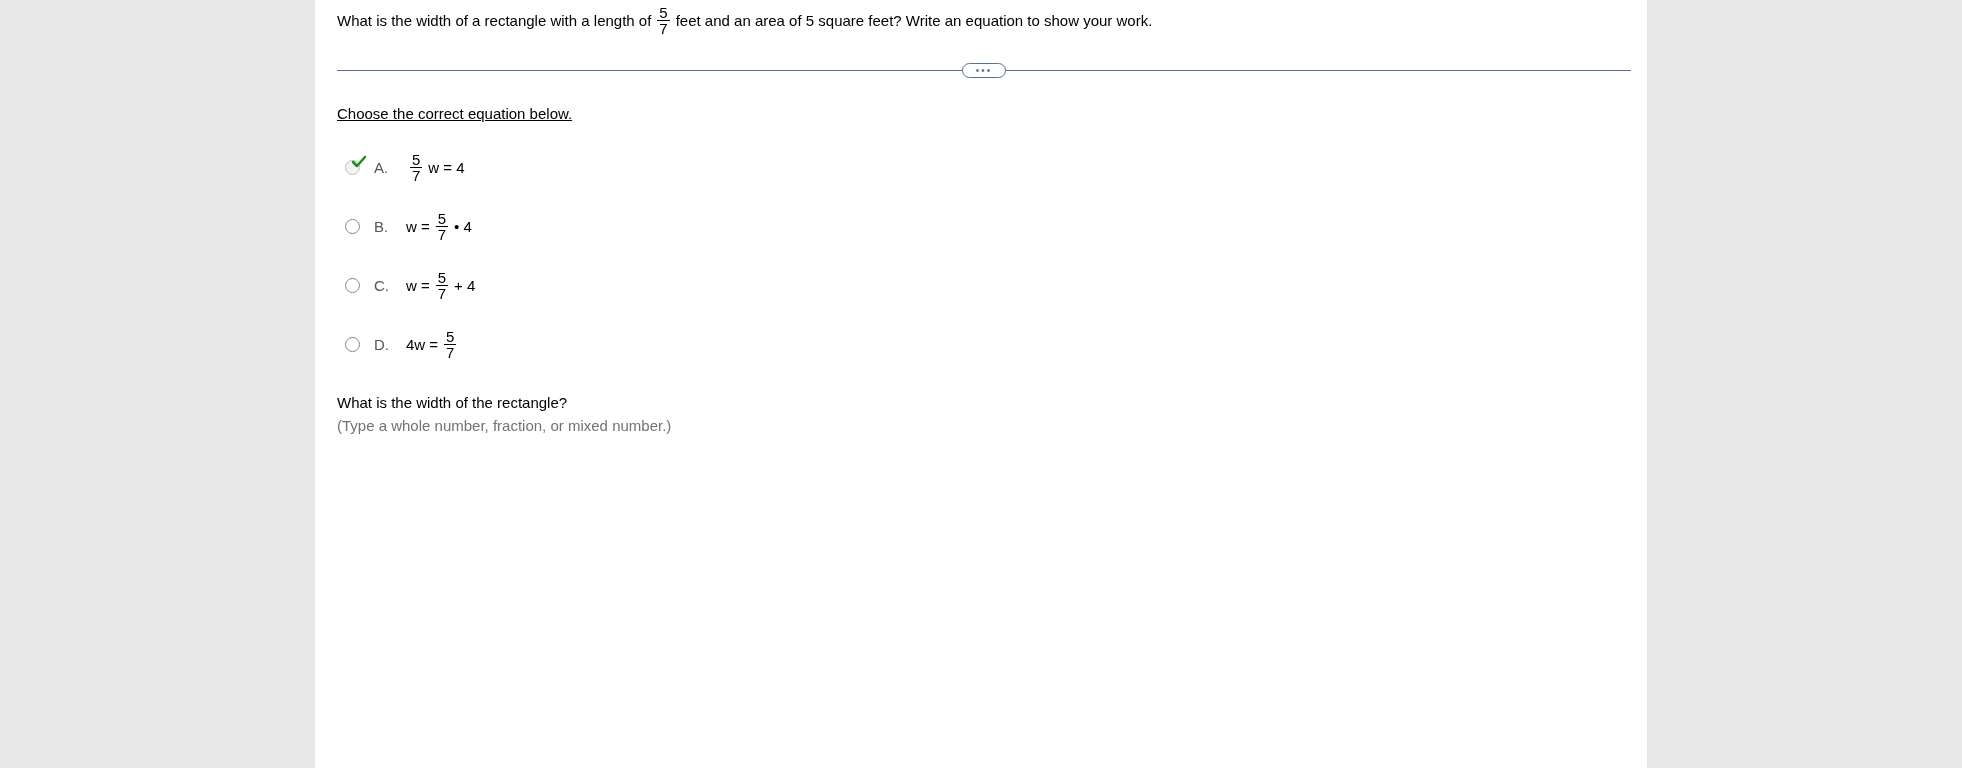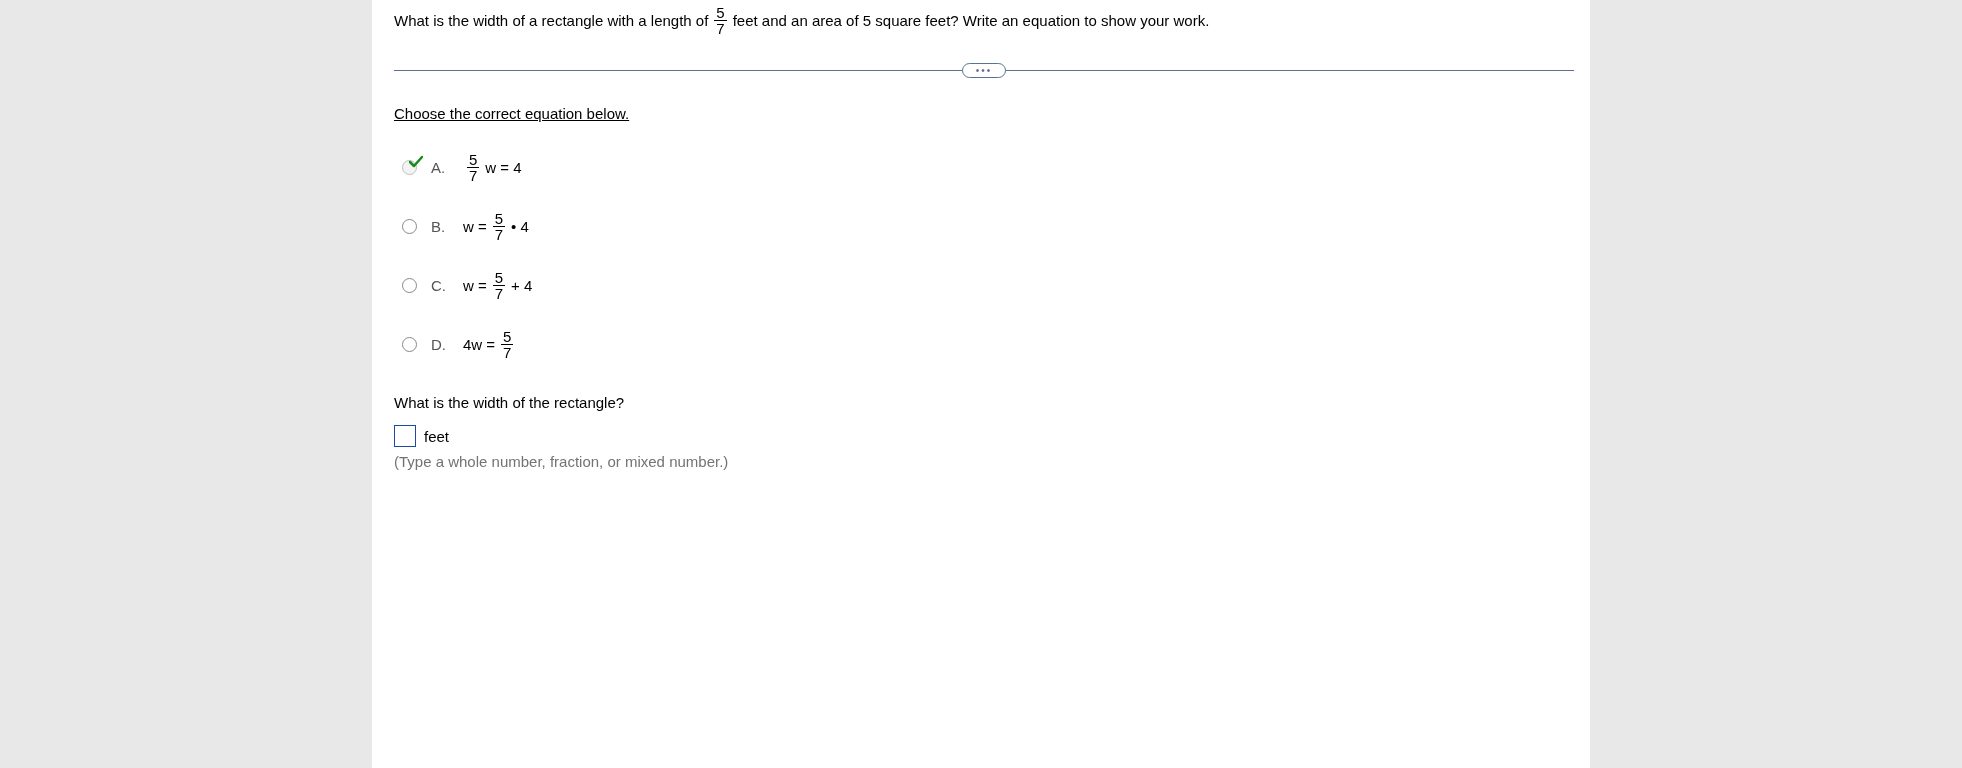--- a/index.html
+++ b/index.html
@@ -8,21 +8,21 @@
       font-size: 15px;
       color: #000;
       background: #e8e8e8;
       width: 1962px;
       height: 768px;
       display: flex;
       justify-content: center;
     }
     .frame {
       background: #fff;
-      width: 1218px;
+      width: 1332px;
       height: 100%;
       padding: 0;
       position: relative;
     }
     .content {
       padding: 5px 16px 20px 22px;
     }
     .question {
       line-height: 1.4;
       display: flex;
@@ -172,20 +172,16 @@
             <span class="num">5</span>
             <span class="den">7</span>
           </span>
         </span>
       </div>
 
     </div>
 
     <div class="sub-prompt">What is the width of the rectangle?</div>
 
-    <div class="answer-row">
-      <span class="answer-box"></span>
-      <span>feet</span>
-    </div>
     <div class="hint">(Type a whole number, fraction, or mixed number.)</div>
 
   </div>
 </div>
 
 </body></html>

